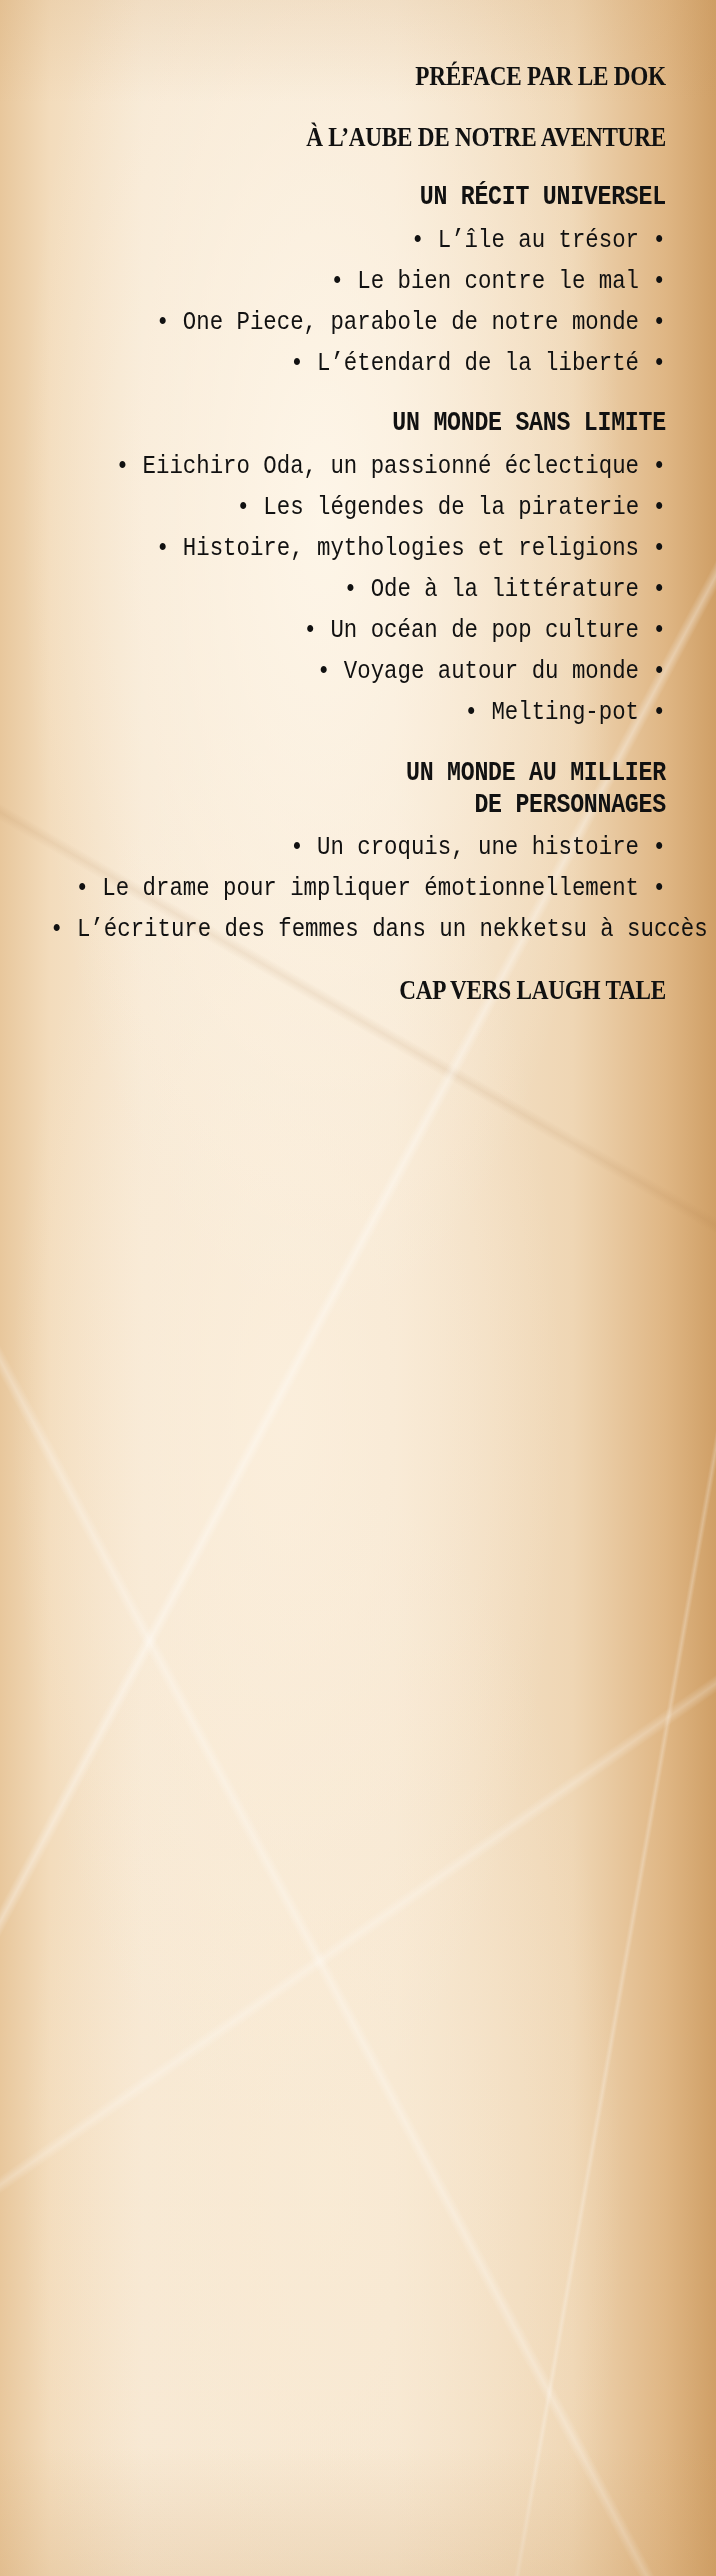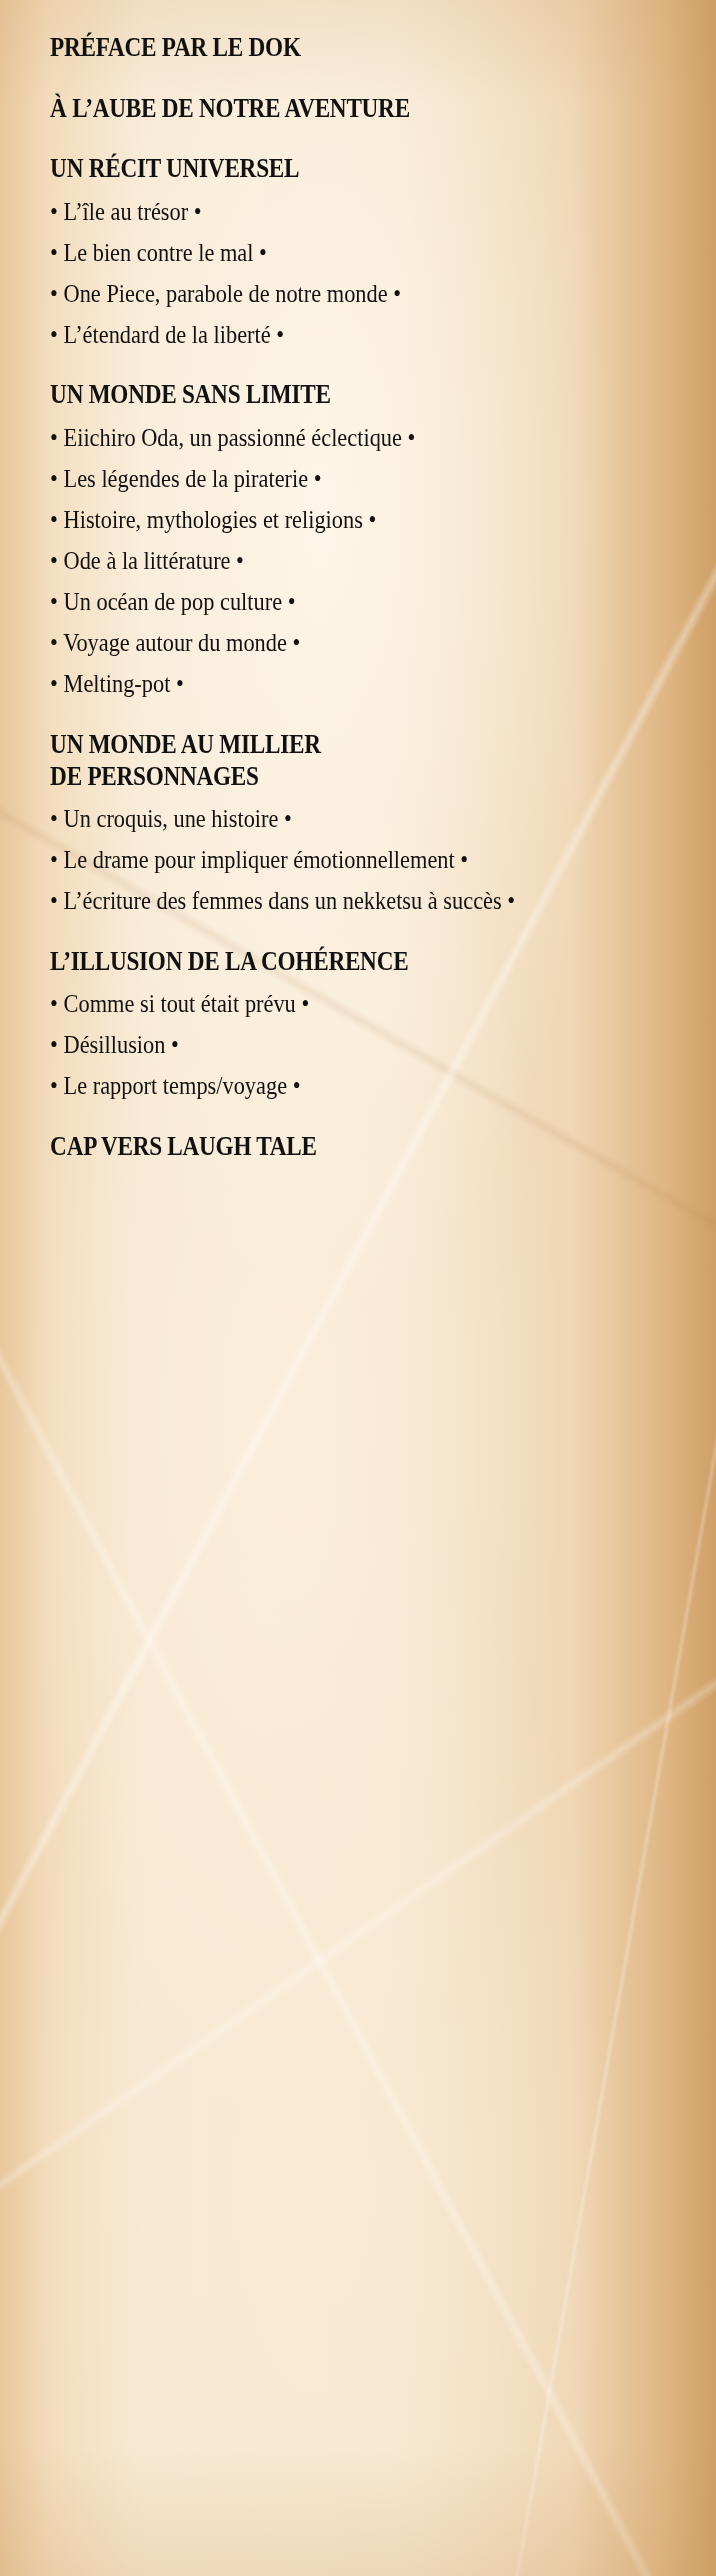--- a/index.html
+++ b/index.html
@@ -35,34 +35,34 @@
     .page::after {
       content: "";
       position: absolute; inset: 0;
       background:
         linear-gradient(180deg, rgba(200,150,90,0.15) 0%, rgba(200,150,90,0) 4%, rgba(200,150,90,0) 95%, rgba(200,150,90,0.2) 100%);
       pointer-events: none;
     }
     .toc {
       position: relative;
       z-index: 1;
-      padding-top: 31px;
-      text-align: left;
+      padding-top: 60px;
+      text-align: right;
     }
     .heading {
       font-weight: bold;
       font-size: 27px;
       line-height: 32px;
       letter-spacing: -0.3px;
       margin: 0;
       transform: scaleX(0.86);
       transform-origin: center;
     }
     .heading.solo { margin-bottom: 28.6px; }
-    .section { margin-bottom: 23.5px; }
+    .section { margin-bottom: 23.5px; font-family: Liberation Mono, monospace; }
     .section .heading { margin-bottom: 6.7px; }
     .item {
       font-size: 26px;
       line-height: 41px;
       margin: 0;
       transform: scaleX(0.86);
       transform-origin: center;
       white-space: nowrap;
     }
     .item.cont { line-height: 39px; }
@@ -100,26 +100,20 @@
     <div class="section">
       <h2 class="heading" style="margin-bottom:0">UN MONDE AU MILLIER</h2>
       <h2 class="heading">DE PERSONNAGES</h2>
       <p class="item">• Un croquis, une histoire •</p>
       <p class="item">• Le drame pour impliquer émotionnellement •</p>
       <p class="item">• L’écriture des femmes dans un nekketsu à succès •</p>
     </div>
 
 
 
-    <div class="section">
-      <h2 class="heading">L’ILLUSION DE LA COHÉRENCE</h2>
-      <p class="item">• Comme si tout était prévu •</p>
-      <p class="item">• Désillusion •</p>
-      <p class="item">• Le rapport temps/voyage •</p>
-    </div>
 
 
 
 
     <h2 class="heading">CAP VERS LAUGH TALE</h2>
 
   </div>
 </div>
 
 

